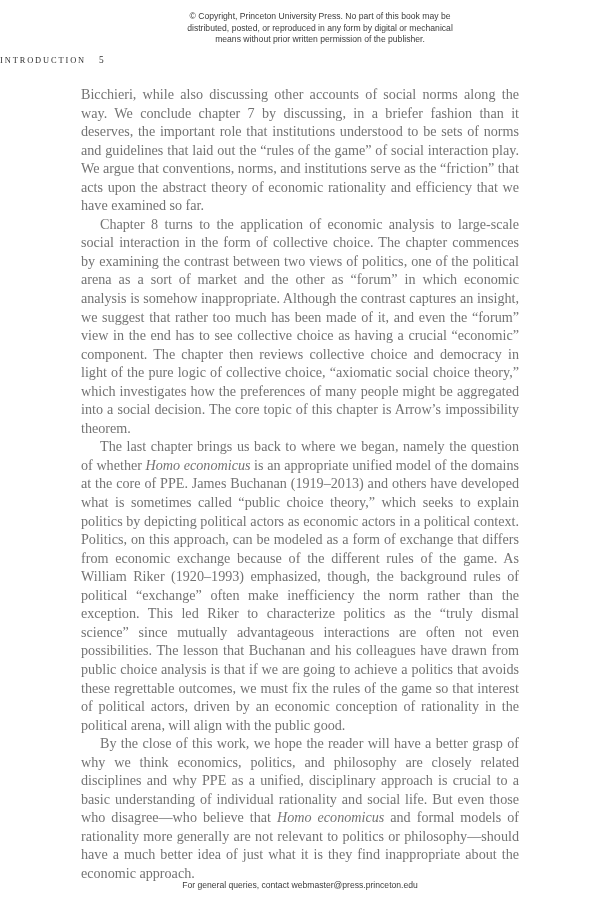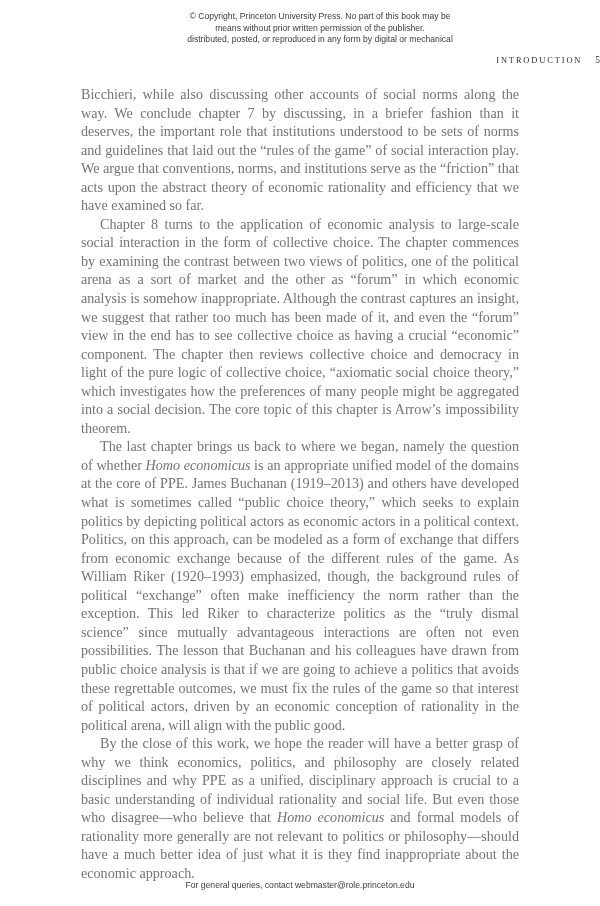--- a/index.html
+++ b/index.html
@@ -39,21 +39,21 @@
   .stamp-bottom {
     top: 880px;
   }
 
   
   .running-head {
     position: absolute;
     top: 55px;
     left: 0;
     right: 0;
-    text-align: right;
+    text-align: left;
     font-family: "Liberation Serif", serif;
     font-size: 8.4px;
     letter-spacing: 1.9px;
     color: #2e2e2e;
     white-space: nowrap;
   }
   .running-head .folio {
     margin-left: 13px;
     letter-spacing: 0;
     font-size: 9.4px;
@@ -94,32 +94,32 @@
     display: none;
   }
 </style>
 </head>
 <body>
 
 <div class="page">
 
   <div class="stamp stamp-top">
     <span class="stamp-line">© Copyright, Princeton University Press. No part of this book may be</span>
+    <span class="stamp-line">distributed, posted, or reproduced in any form by digital or mechanical</span>
     <span class="stamp-line">means without prior written permission of the publisher.</span>
-    <span class="stamp-line">distributed, posted, or reproduced in any form by digital or mechanical</span>
   </div>
 
   <div class="running-head">
     <span>INTRODUCTION</span><span class="folio">5</span>
   </div>
 
   <div class="textblock" id="textblock">
       <p class="no-stretch">Bicchieri, while also discussing other accounts of social norms along the way. We conclude chapter 7 by discussing, in a briefer fashion than it deserves, the important role that institutions understood to be sets of norms and guidelines that laid out the “rules of the game” of social interaction play. We argue that conventions, norms, and institutions serve as the “friction” that acts upon the abstract theory of economic rationality and efficiency that we have examined so far.</p>
       <p class="indent no-stretch">Chapter 8 turns to the application of economic analysis to large-scale social interaction in the form of collective choice. The chapter commences by examining the contrast between two views of politics, one of the political arena as a sort of market and the other as “forum” in which economic analysis is somehow inappropriate. Although the contrast captures an insight, we suggest that rather too much has been made of it, and even the “forum” view in the end has to see collective choice as having a crucial “economic” component. The chapter then reviews collective choice and democracy in light of the pure logic of collective choice, “axiomatic social choice theory,” which investigates how the preferences of many people might be aggregated into a social decision. The core topic of this chapter is Arrow’s impossibility theorem.</p>
       <p class="indent no-stretch">The last chapter brings us back to where we began, namely the question of whether <i>Homo economicus</i> is an appropriate unified model of the domains at the core of PPE. James Buchanan (1919–2013) and others have developed what is sometimes called “public choice theory,” which seeks to explain politics by depicting political actors as economic actors in a political context. Politics, on this approach, can be modeled as a form of exchange that differs from economic exchange because of the different rules of the game. As William Riker (1920–1993) emphasized, though, the background rules of political “exchange” often make inefficiency the norm rather than the exception. This led Riker to characterize politics as the “truly dismal science” since mutually advantageous interactions are often not even possibilities. The lesson that Buchanan and his colleagues have drawn from public choice analysis is that if we are going to achieve a politics that avoids these regrettable outcomes, we must fix the rules of the game so that interest of political actors, driven by an economic conception of rationality in the political arena, will align with the public good.</p>
       <p class="indent no-stretch">By the close of this work, we hope the reader will have a better grasp of why we think economics, politics, and philosophy are closely related disciplines and why PPE as a unified, disciplinary approach is crucial to a basic understanding of individual rationality and social life. But even those who disagree—who believe that <i>Homo economicus</i> and formal models of rationality more generally are not relevant to politics or philosophy—should have a much better idea of just what it is they find inappropriate about the economic approach.</p>
     </div>
 
   <div class="stamp stamp-bottom">
-    <span>For general queries, contact webmaster@role.princeton.edu</span>
+    <span>For general queries, contact webmaster@press.princeton.edu</span>
   </div>
 
 </div>
 
 </body></html>

